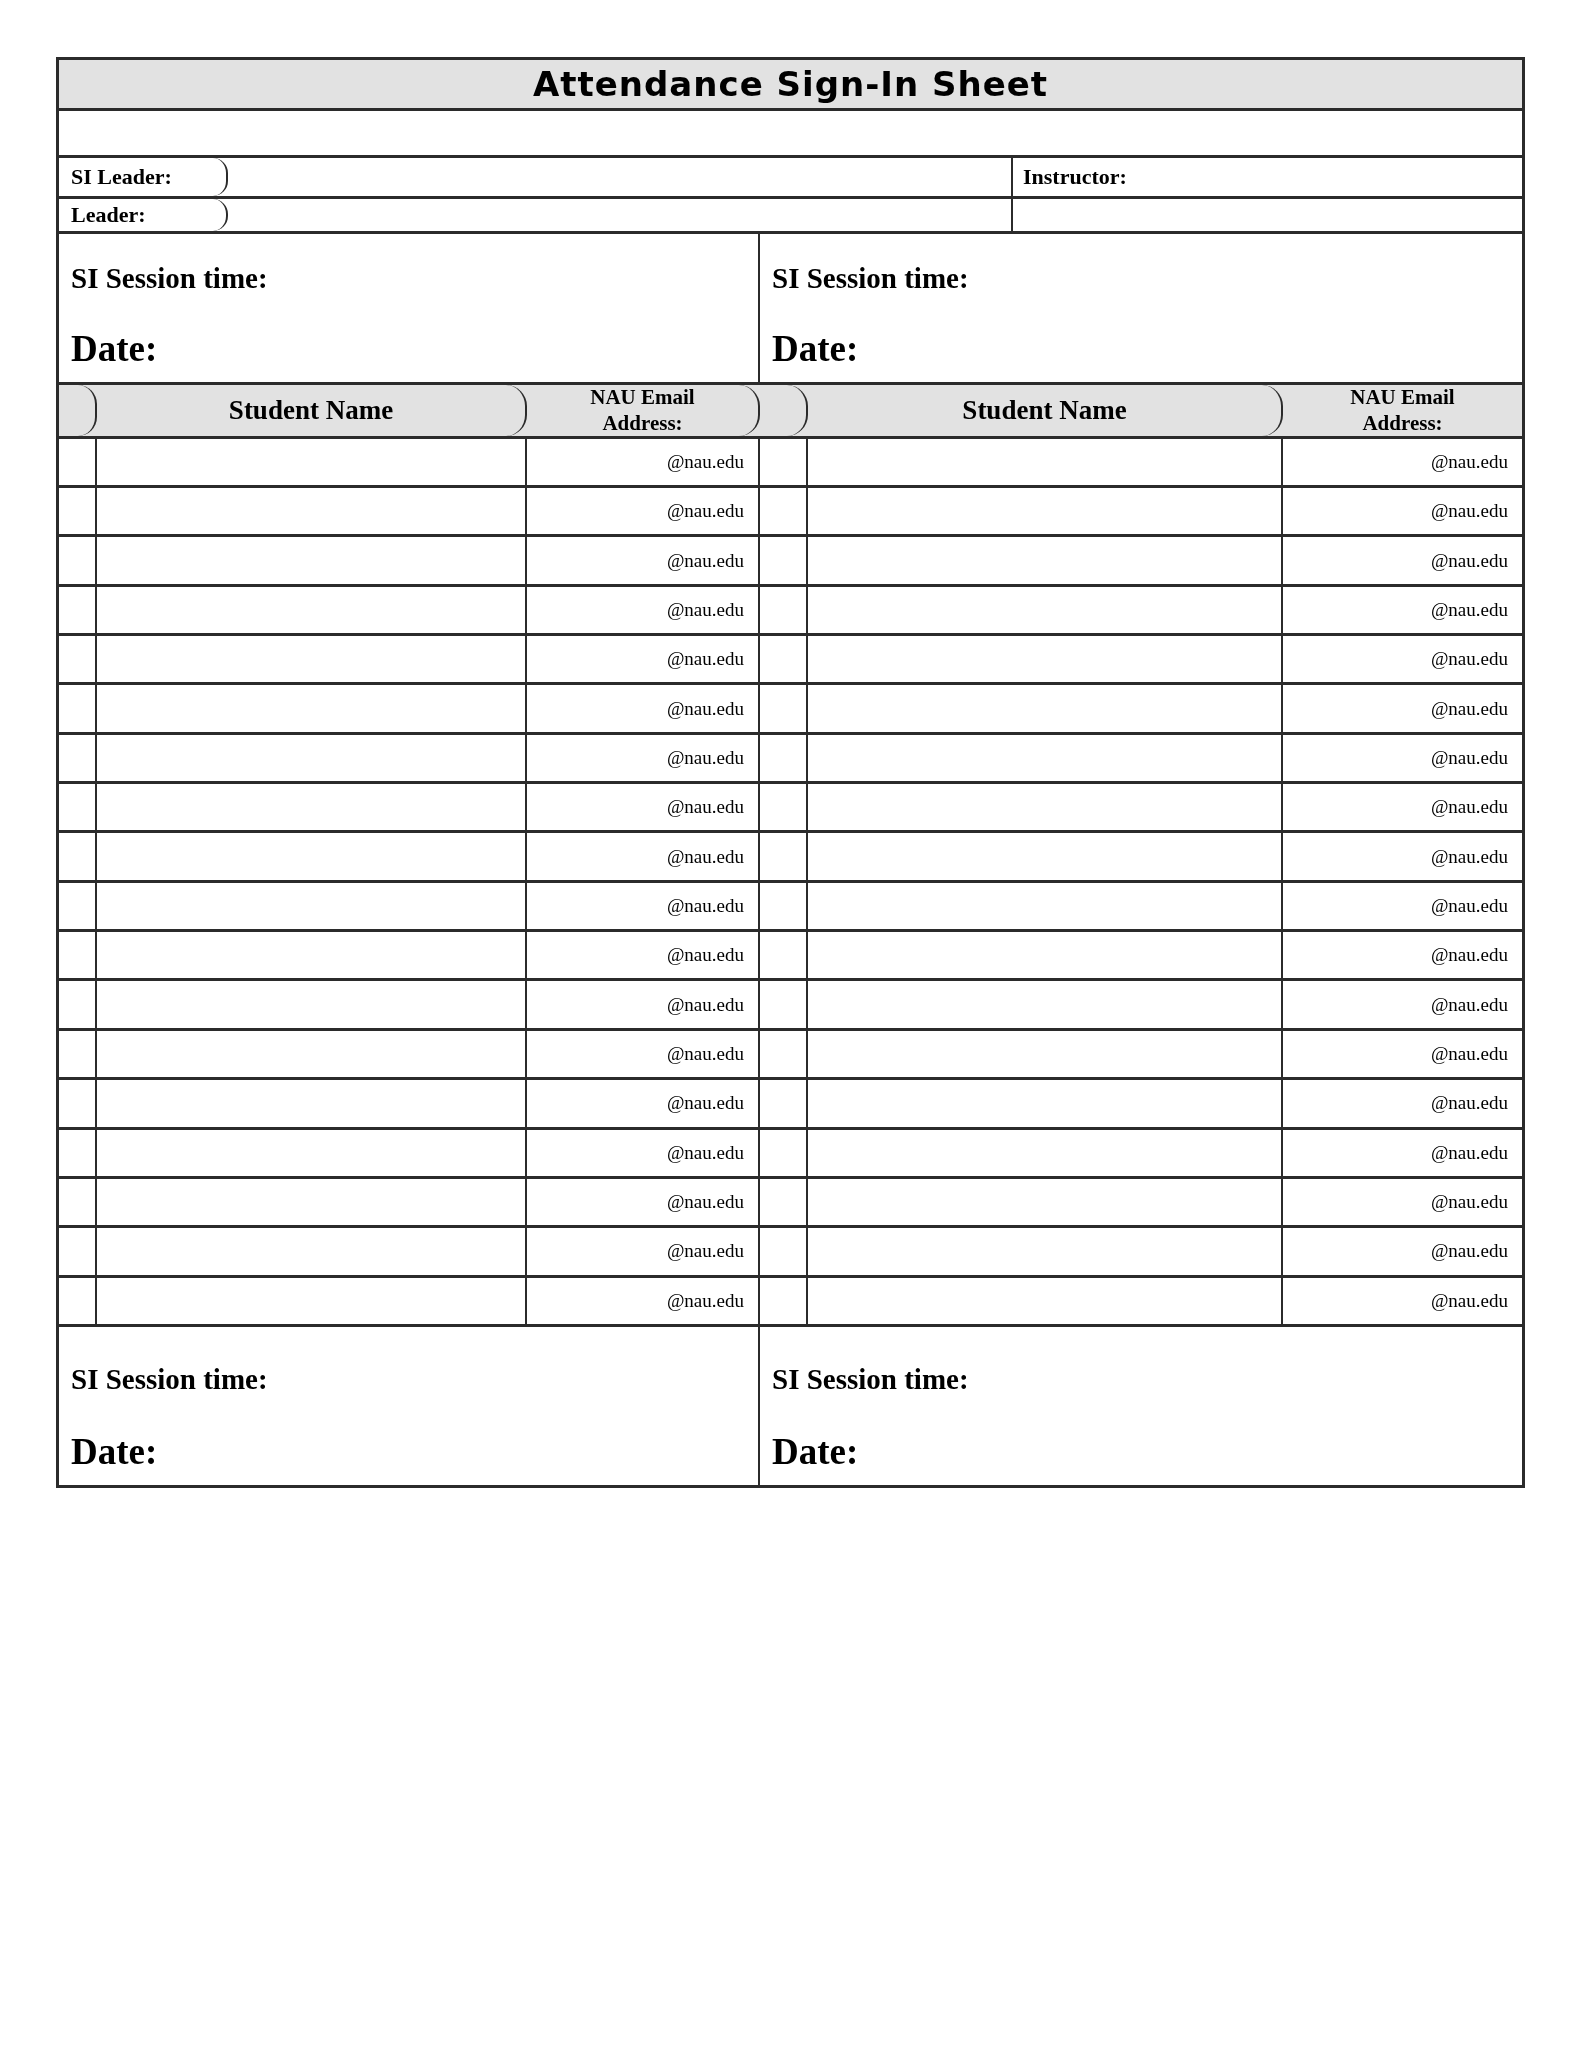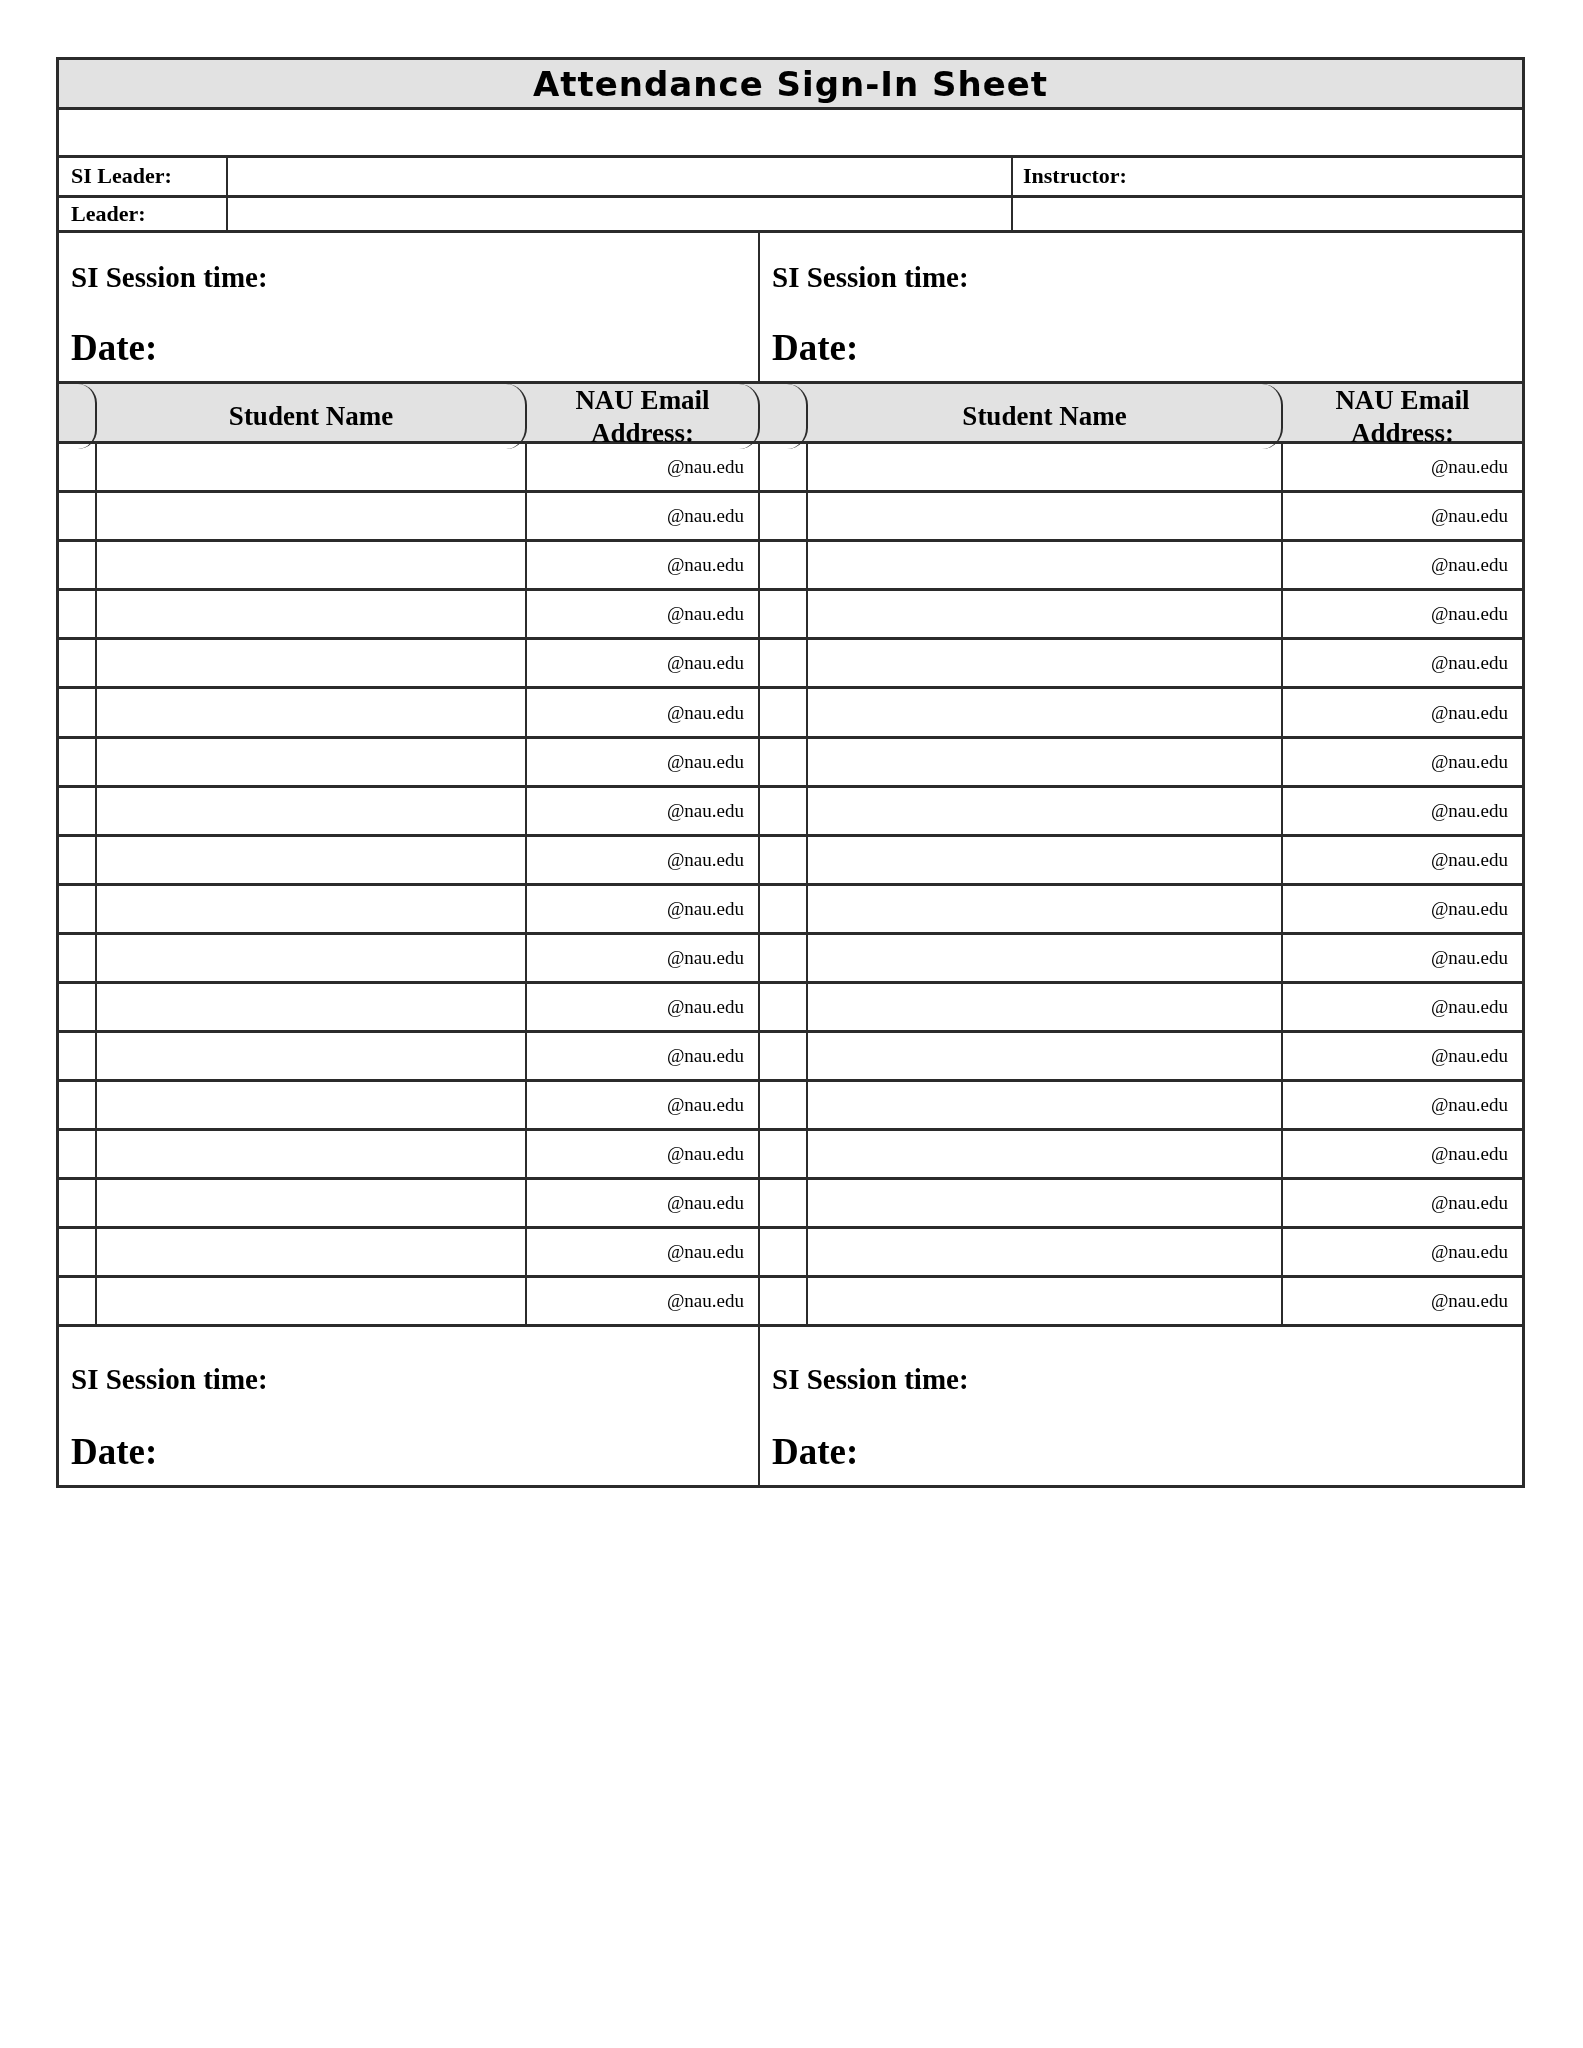--- a/index.html
+++ b/index.html
@@ -46,21 +46,21 @@
   .leader-row, .course-row { display: grid; grid-template-columns: 169px 785px 1fr; }
   .leader-row { height: 55px; }
   .course-row { height: 47px; }
   .cell {
     box-sizing: border-box;
     border-right: 2px solid #2b2b2b;
     display: flex;
     align-items: center;
   }
   .cell:last-child { border-right: none; }
-  .label-cell { padding-left: 12px; font-weight: bold; font-size: 22px; }
+  .label-cell { padding-left: 12px; font-weight: bold; font-size: 22px; border-radius: 15px; }
   .instructor-cell { padding-left: 10px; font-weight: bold; font-size: 22px; }
 
   
   .session-row { height: 178px; display: grid; grid-template-columns: 701px 1fr; }
   .bottom-session-row { flex: 1; display: grid; grid-template-columns: 701px 1fr; border-bottom: none; }
   .session-box {
     box-sizing: border-box;
     border-right: 2px solid #2b2b2b;
     padding: 28px 0 12px 12px;
   }
@@ -79,21 +79,21 @@
     display: flex;
     align-items: center;
     justify-content: center;
     text-align: center;
     border-radius: 21px;
   }
   .hcell:last-child { border-right: none; }
   .student-name-header { font-weight: bold; font-size: 27px; }
   .email-header {
     font-weight: bold;
-    font-size: 27px;
+    font-size: 21px;
     line-height: 1.2;
     display: inline-block;
     max-width: 150px;
   }
 
   .data-row { height: 66.4px; }
   .dcell {
     box-sizing: border-box;
     border-right: 2px solid #2b2b2b;
   }

